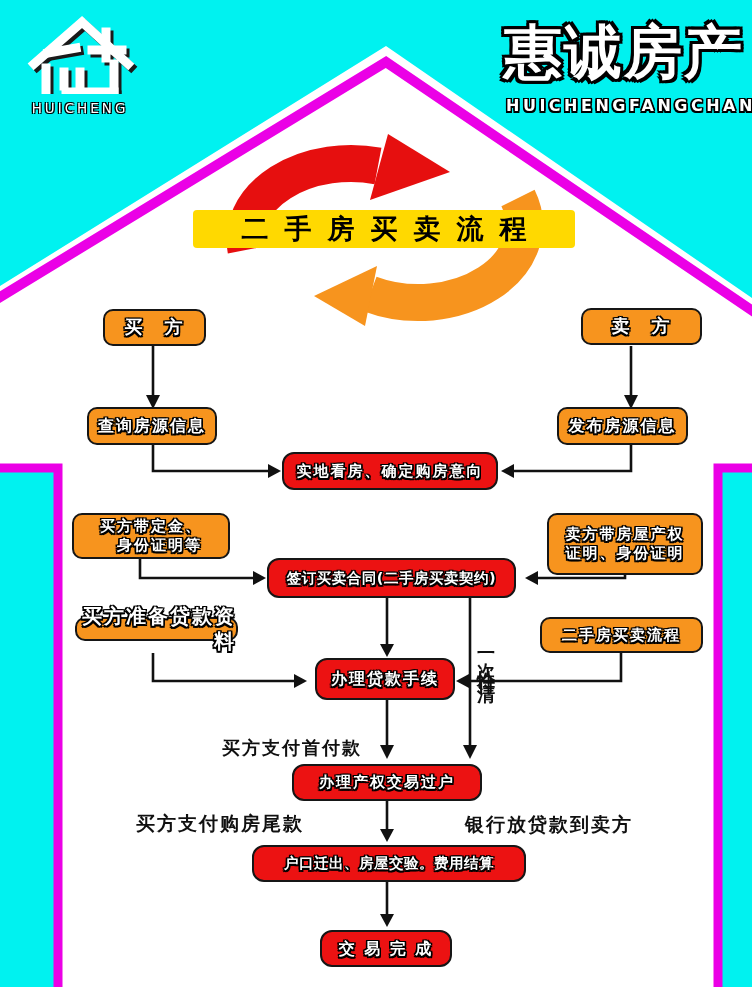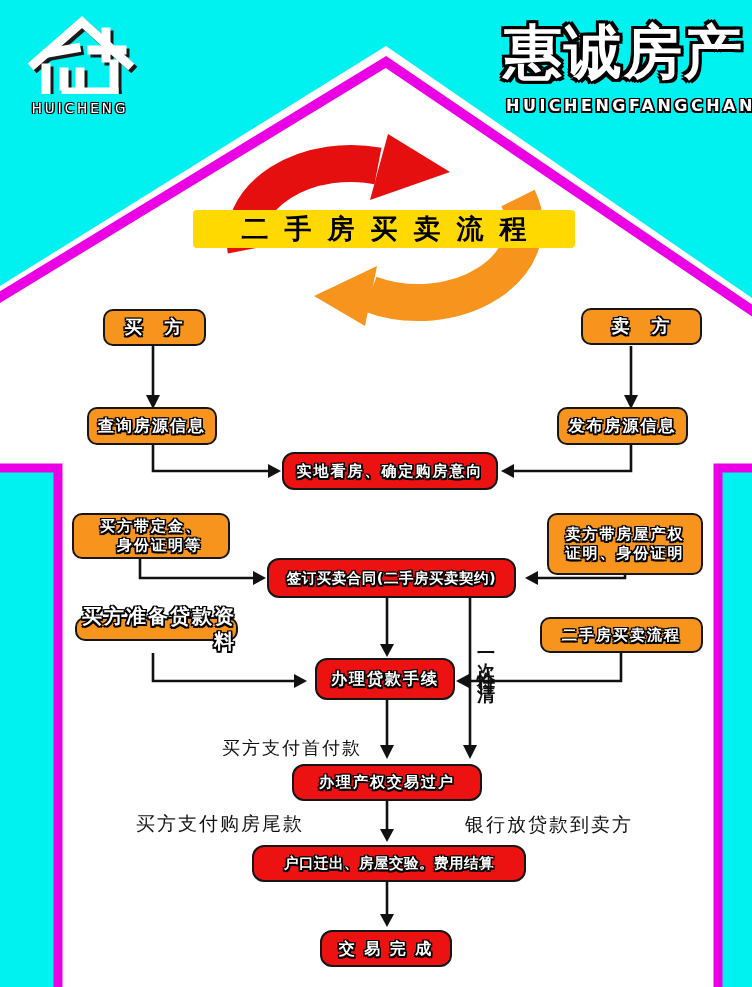--- a/index.html
+++ b/index.html
@@ -25,21 +25,21 @@
   .obox,.rbox{
     position:absolute;display:flex;align-items:center;justify-content:center;
     border:2.5px solid #161616;text-align:right;
     font-weight:bold;letter-spacing:2px;white-space:pre-line;line-height:1.25;
     box-sizing:border-box;z-index:4;
   }
   .obox{background:var(--orange);border-radius:10px;font-size:16px;}
   .rbox{background:var(--red);border-radius:12px;font-size:15px;}
 
   .blabel{
-    position:absolute;color:#101010;font-weight:400;z-index:4;white-space:nowrap;
+    position:absolute;color:#101010;font-weight:700;z-index:4;white-space:nowrap;
   }
   .vlabel{
     position:absolute;color:#101010;font-weight:900;z-index:4;
     writing-mode:vertical-rl;letter-spacing:7px;
   }
 
   .banner{
     position:absolute;left:193px;top:210px;width:382px;height:38px;
     background:var(--yellow);border-radius:4px;z-index:3;
     display:flex;align-items:center;justify-content:center;

